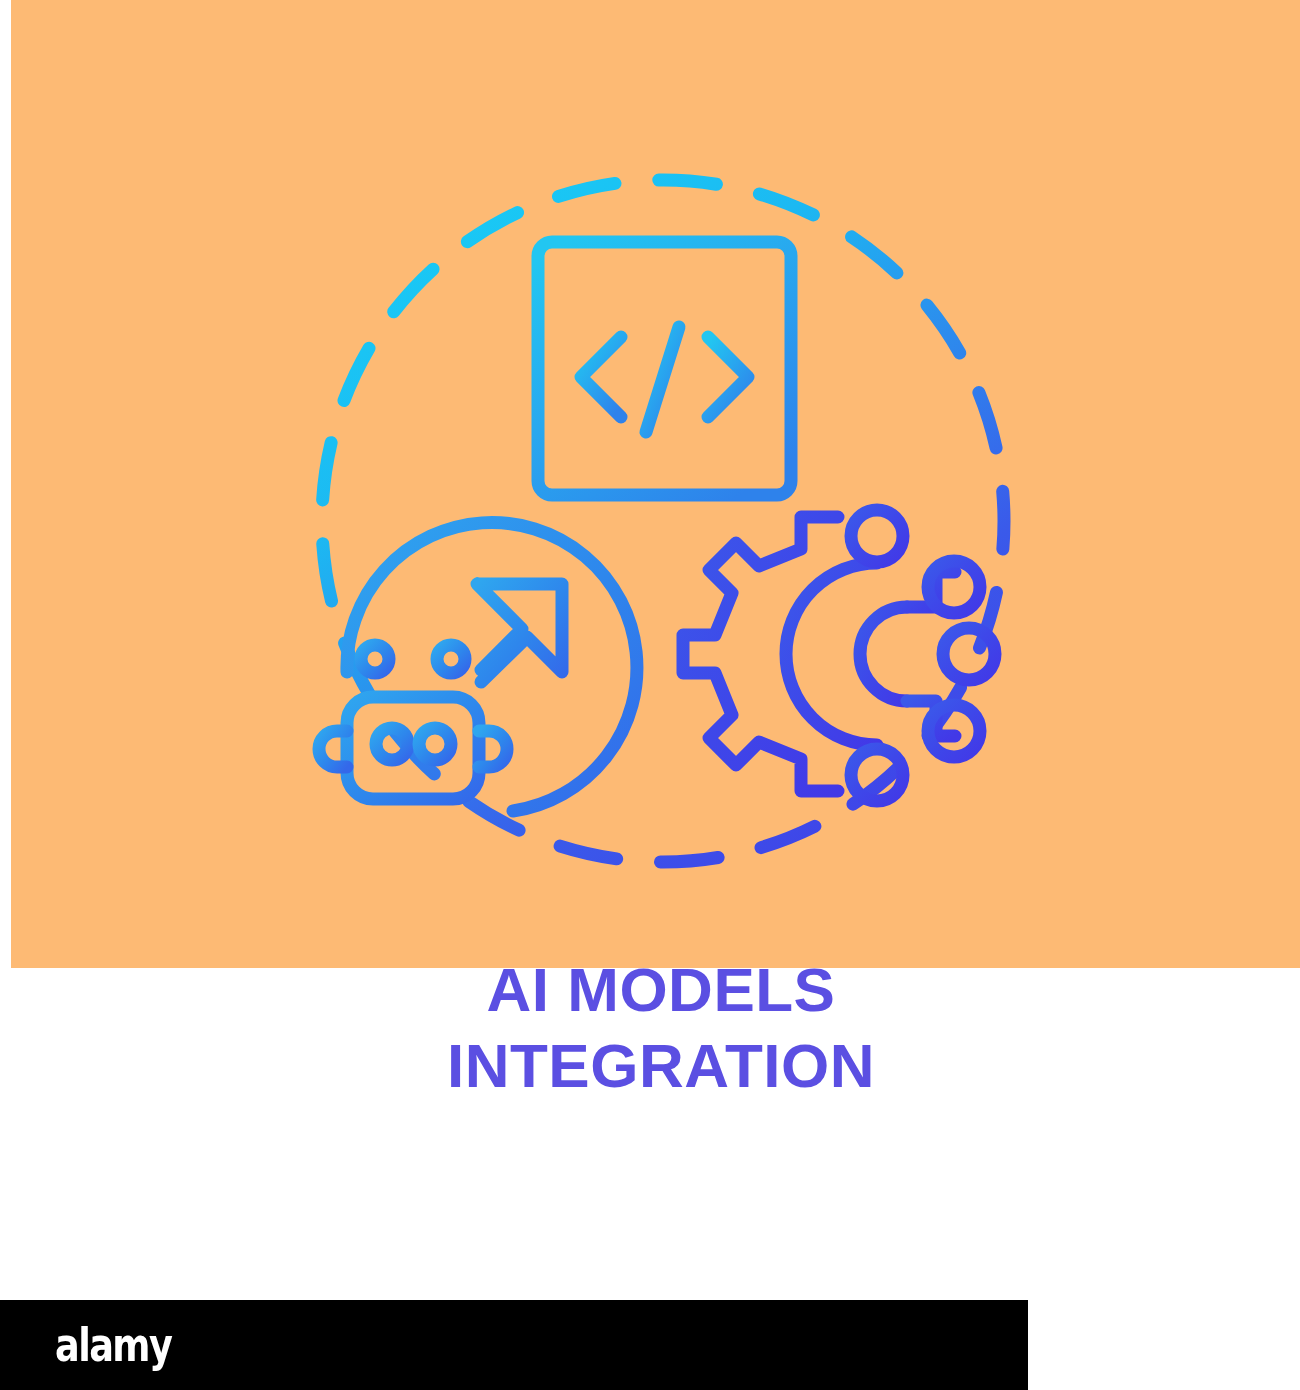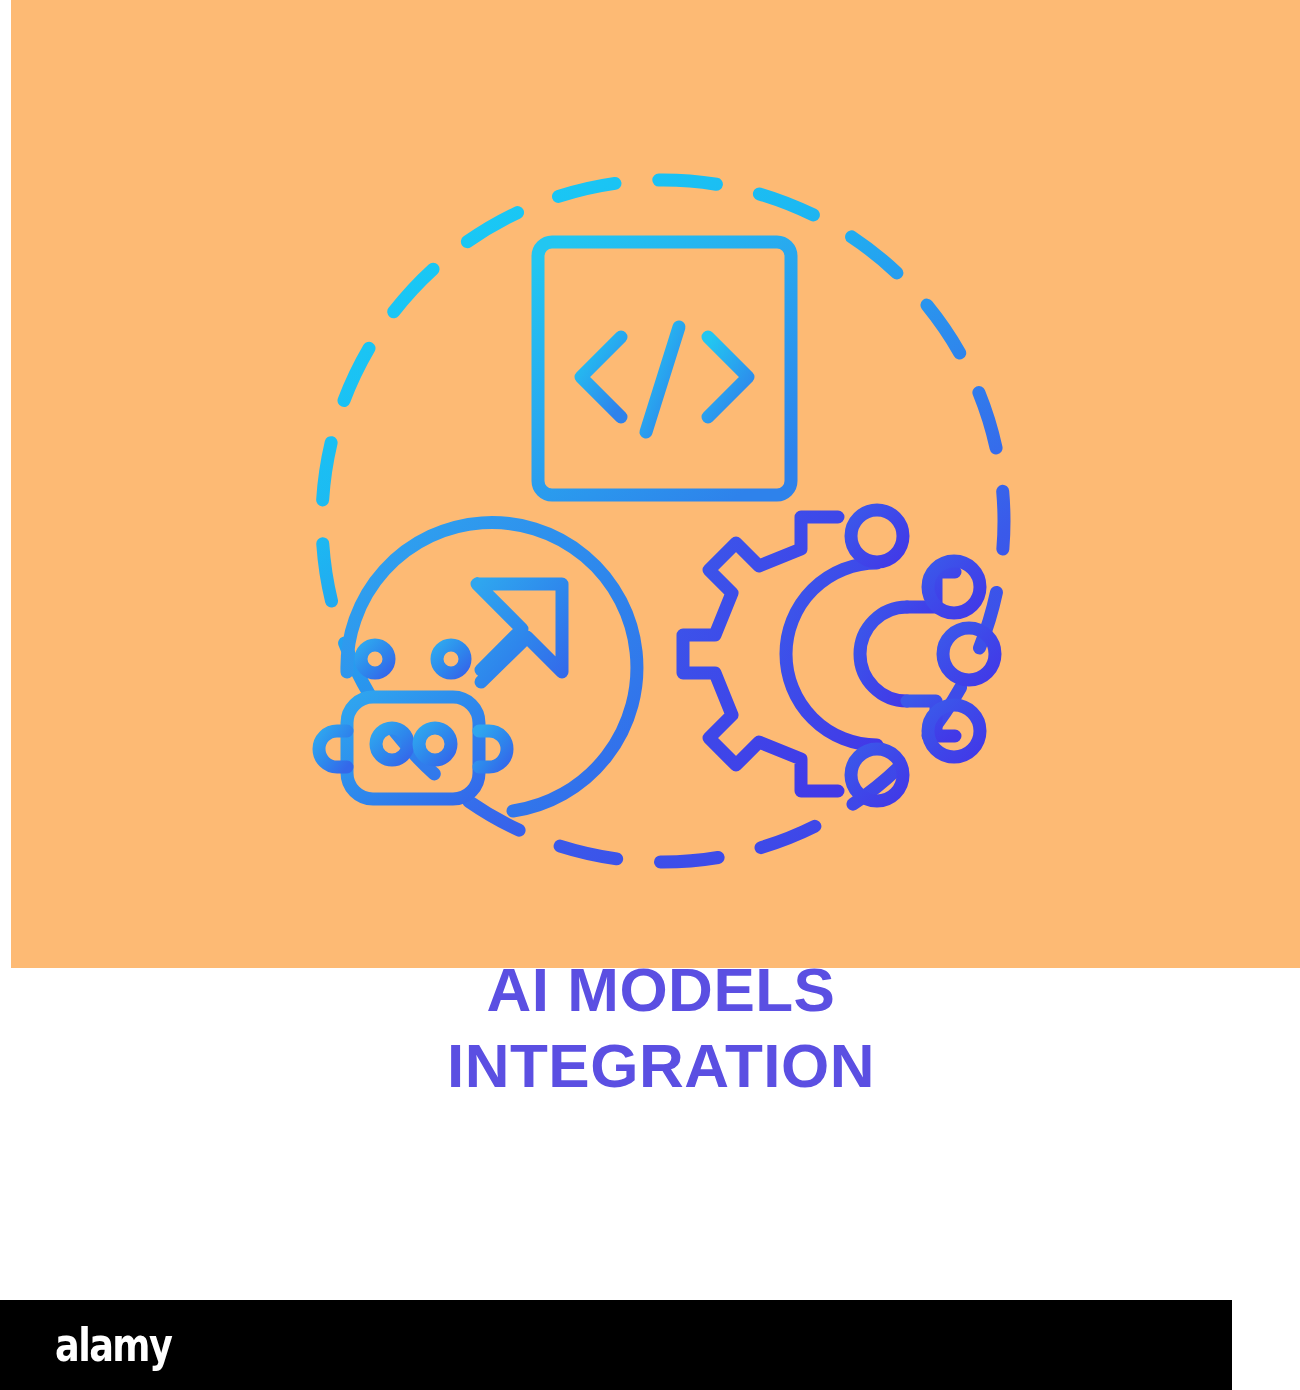--- a/index.html
+++ b/index.html
@@ -60,21 +60,21 @@
     letter-spacing: 0.5px;
     color: #5B4FE2;
     white-space: nowrap;
   }
 
   
   .footer {
     position: absolute;
     left: 0;
     top: 1300px;
-    width: 1232px;
+    width: 1028px;
     height: 90px;
     background: #000000;
   }
   .footer-logo {
     position: absolute;
     left: 55px;
     top: 21px;
     color: #ffffff;
     font-family: "DejaVu Sans", sans-serif;
     font-weight: 700;

